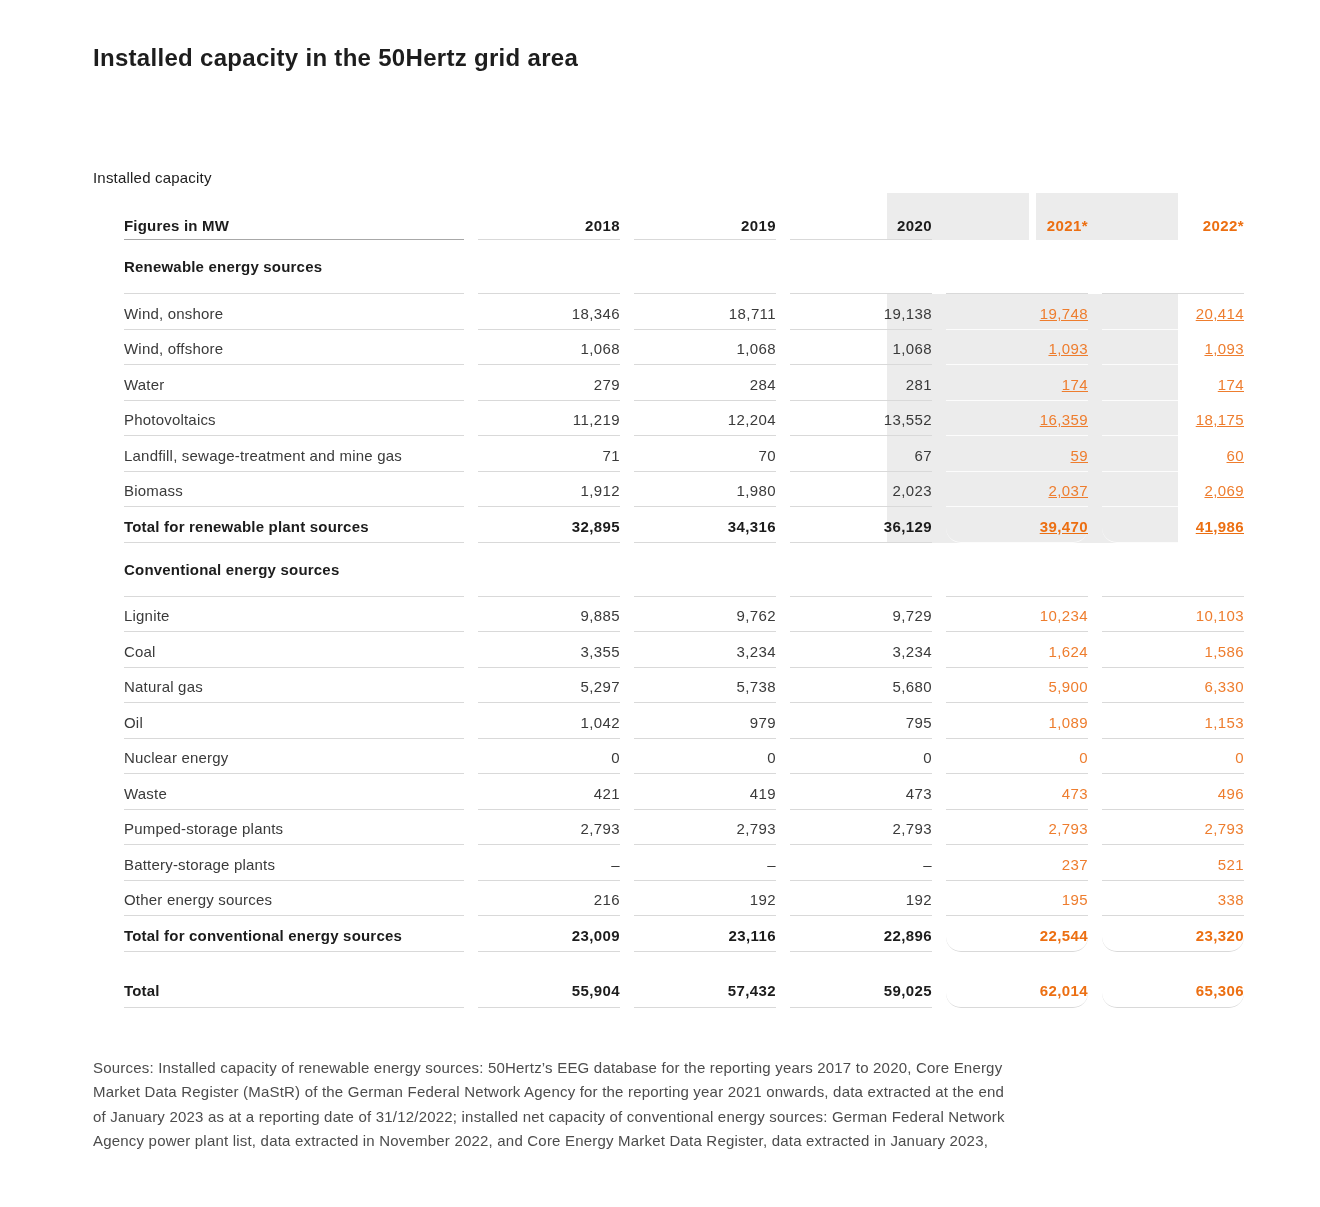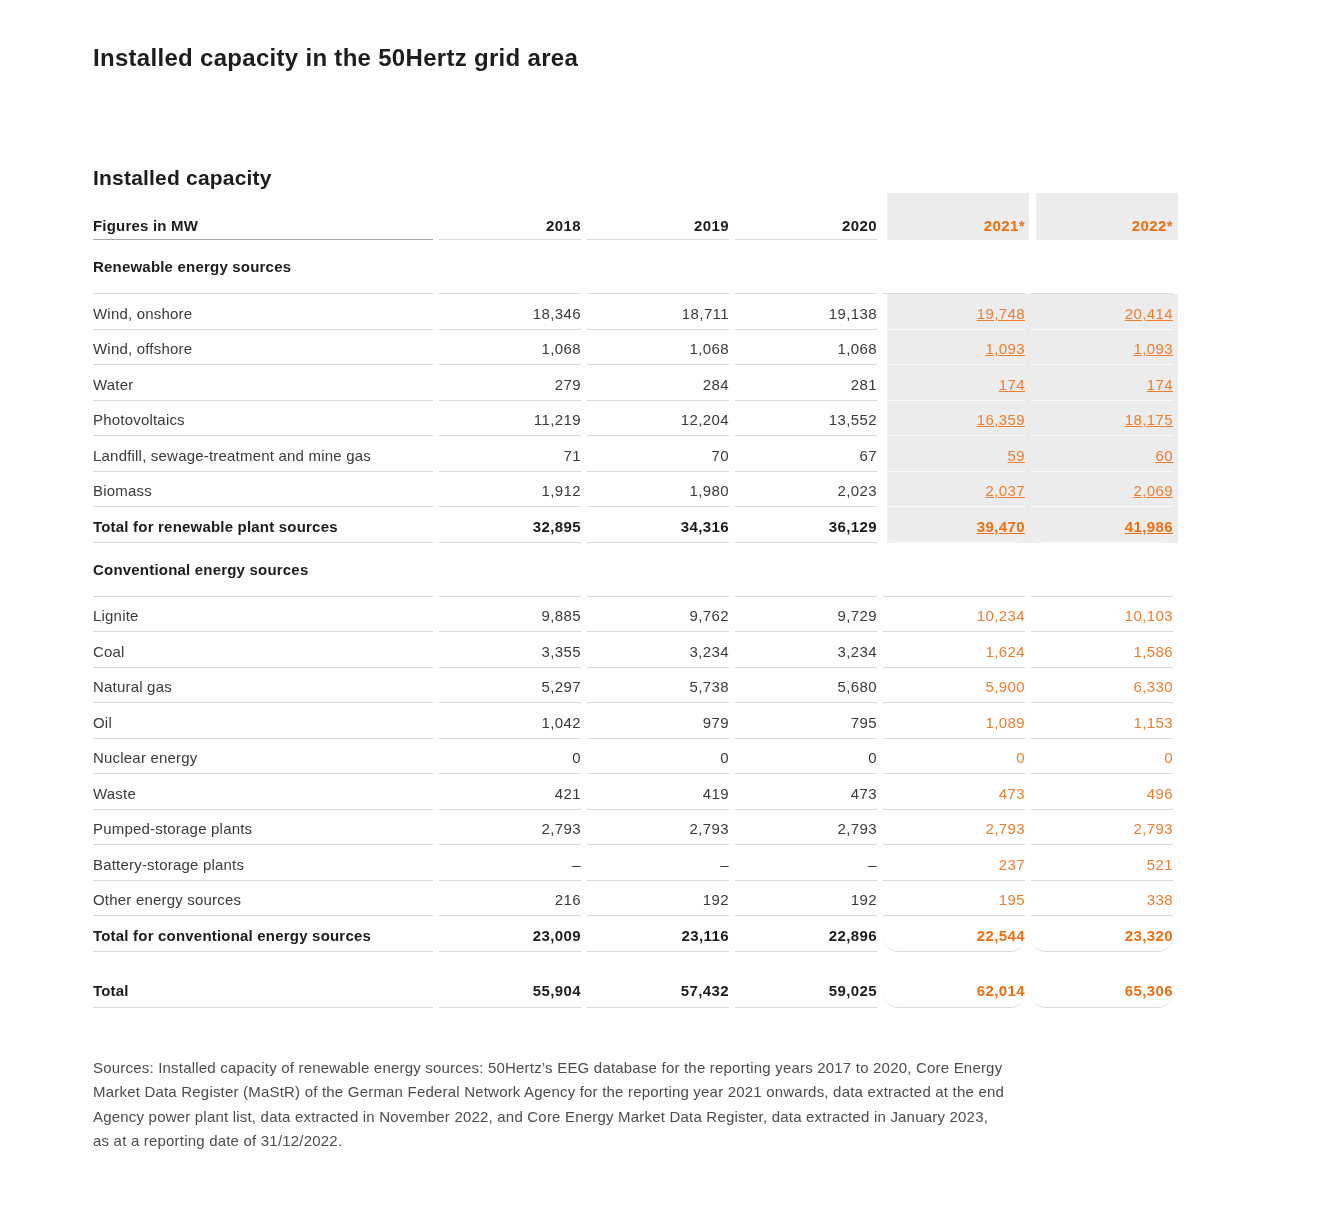--- a/index.html
+++ b/index.html
@@ -3,31 +3,31 @@
 <meta charset="utf-8">
 <style>
   html,body{margin:0;padding:0;background:#ffffff;}
   body{width:1320px;height:1207px;overflow:hidden;
        font-family:"Liberation Sans", sans-serif;color:#3a3a3a;}
   .page{padding:0 93px;box-sizing:border-box;width:1320px;}
 
   h1{margin:44px 0 0 0;font-size:24px;line-height:28px;font-weight:700;
      color:#1d1d1d;letter-spacing:.3px;}
 
-  .subtitle{margin-top:97px;font-size:21px;line-height:18px;font-weight:700;
+  .subtitle{margin-top:97px;font-size:15px;line-height:18px;font-weight:400;
      color:#1c1c1c;letter-spacing:.2px;}
 
   .grid{position:relative;margin-top:6px;width:1085px;}
   .hl{position:absolute;background:#ececec;z-index:0;}
   .hl1{left:794px;top:0;width:142px;height:47px;}
   .hl2{left:943px;top:0;width:142px;height:47px;}
   .hl3{left:794px;top:101px;width:291px;height:248.5px;}
 
   .cells{position:relative;z-index:1;display:grid;
-         grid-template-columns:340px repeat(5,142px);column-gap:6px;}
+         grid-template-columns:340px repeat(5,142px);column-gap:14px;margin-left:31px;}
 
   .c{box-sizing:border-box;display:flex;align-items:flex-end;
      border-bottom:1px solid #d9d9d9;font-size:15px;color:#3a3a3a;}
   .label{justify-content:flex-start;letter-spacing:.2px;}
   .num{justify-content:flex-end;letter-spacing:.4px;}
 
   .colhead{height:47px;padding-bottom:5px;}
   .sec{height:54px;padding-bottom:18px;}
   .data{height:35.5px;padding-bottom:7px;}
   .grand{height:56px;padding-bottom:8px;}
@@ -181,17 +181,17 @@
         <div class="c num grand bold">57,432</div>
         <div class="c num grand bold">59,025</div>
         <div class="c num grand bold orange-bold">62,014</div>
         <div class="c num grand bold orange-bold">65,306</div>
       </div>
   </div>
 
   <div class="sources">
     <div>Sources: Installed capacity of renewable energy sources: 50Hertz’s EEG database for the reporting years 2017 to 2020, Core Energy</div>
     <div>Market Data Register (MaStR) of the German Federal Network Agency for the reporting year 2021 onwards, data extracted at the end</div>
+    <div>of January 2023 as at a reporting date of 31/12/2022; installed net capacity of conventional energy sources: German Federal Network</div>
     <div>Agency power plant list, data extracted in November 2022, and Core Energy Market Data Register, data extracted in January 2023,</div>
-    <div>as at a reporting date of 31/12/2022.</div>
   </div>
 
 </div>
 
 </body></html>

